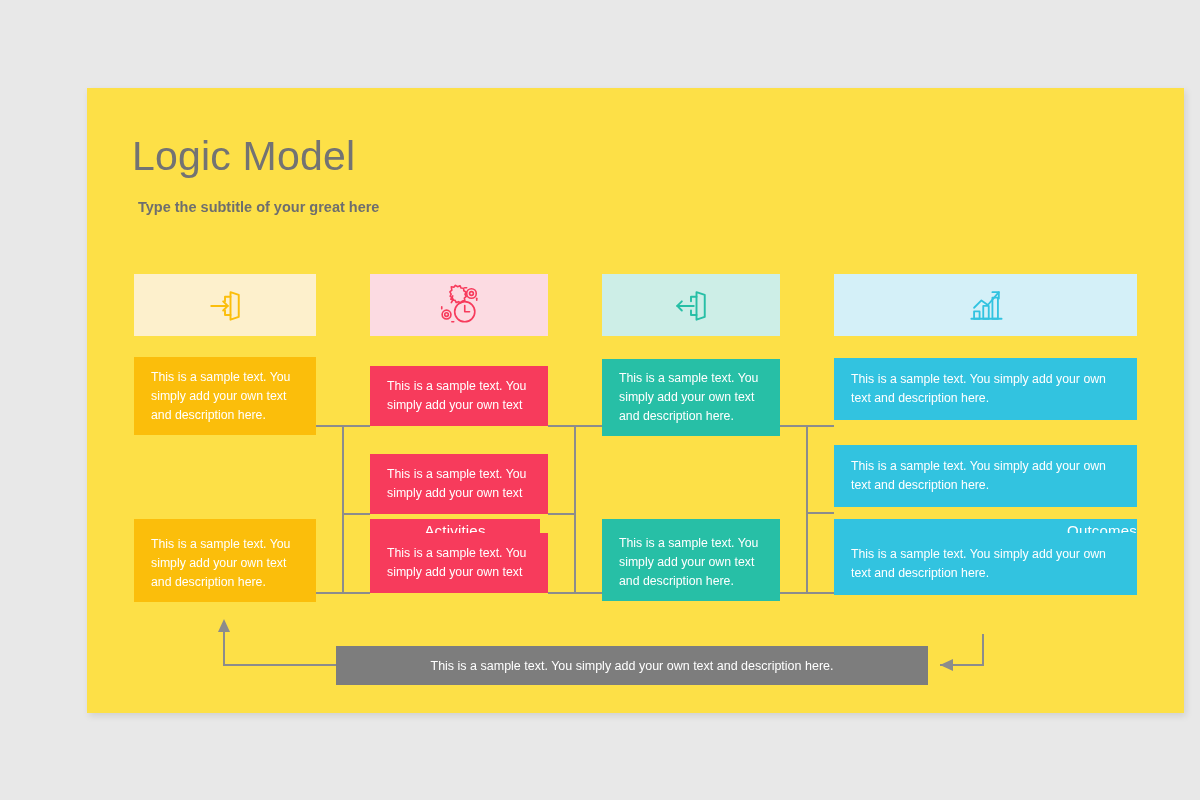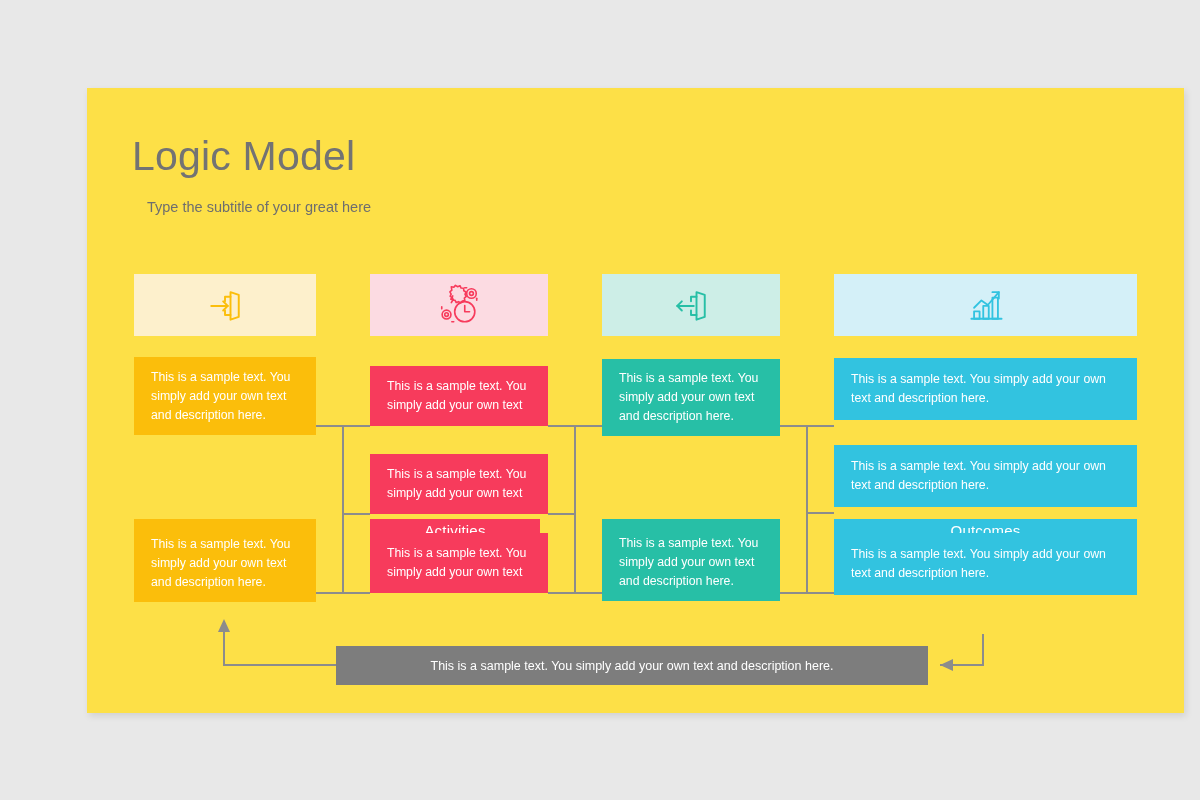--- a/index.html
+++ b/index.html
@@ -30,24 +30,24 @@
     left: 45px;
     top: 45px;
     font-size: 41px;
     font-weight: 400;
     color: #737373;
     letter-spacing: 0.2px;
     white-space: nowrap;
   }
   #page-subtitle {
     position: absolute;
-    left: 60px;
+    left: 51px;
     top: 111px;
     font-size: 14.5px;
-    font-weight: 400;
+    font-weight: 700;
     color: #6e6e6e;
     white-space: nowrap;
   }
 
   
   #diagram {
     position: absolute;
     left: 0;
     top: 16px;
     width: 1097px;
@@ -252,21 +252,21 @@
           <svg width="44" height="44" viewBox="0 0 48 48" fill="none" stroke="#32c3e0" stroke-width="2" stroke-linecap="round" stroke-linejoin="round">
             <line x1="8" y1="39" x2="41" y2="39"></line>
             <rect x="11" y="31" width="6" height="8"></rect>
             <rect x="21" y="25" width="6" height="14"></rect>
             <rect x="31" y="16" width="6" height="23"></rect>
             <polyline points="11,27 19,19 26,24 38,10"></polyline>
             <polyline points="31,10 38,10 38,17"></polyline>
           </svg>
         </span>
       </div>
-      <div class="col-header" style="width:303px; background:#32c3e0;">
+      <div class="col-header" style="width:303px; background:#32c3e0;justify-content:flex-end;">
         <span>Outcomes</span>
       </div>
       <div class="card" style="left:0; top:84px; width:303px; height:62px; background:#32c3e0;">
         <span>This is a sample text. You simply add your own text and description here.</span>
       </div>
       <div class="card" style="left:0; top:171px; width:303px; height:62px; background:#32c3e0;">
         <span>This is a sample text. You simply add your own text and description here.</span>
       </div>
       <div class="card" style="left:0; top:259px; width:303px; height:62px; background:#32c3e0;">
         <span>This is a sample text. You simply add your own text and description here.</span>

